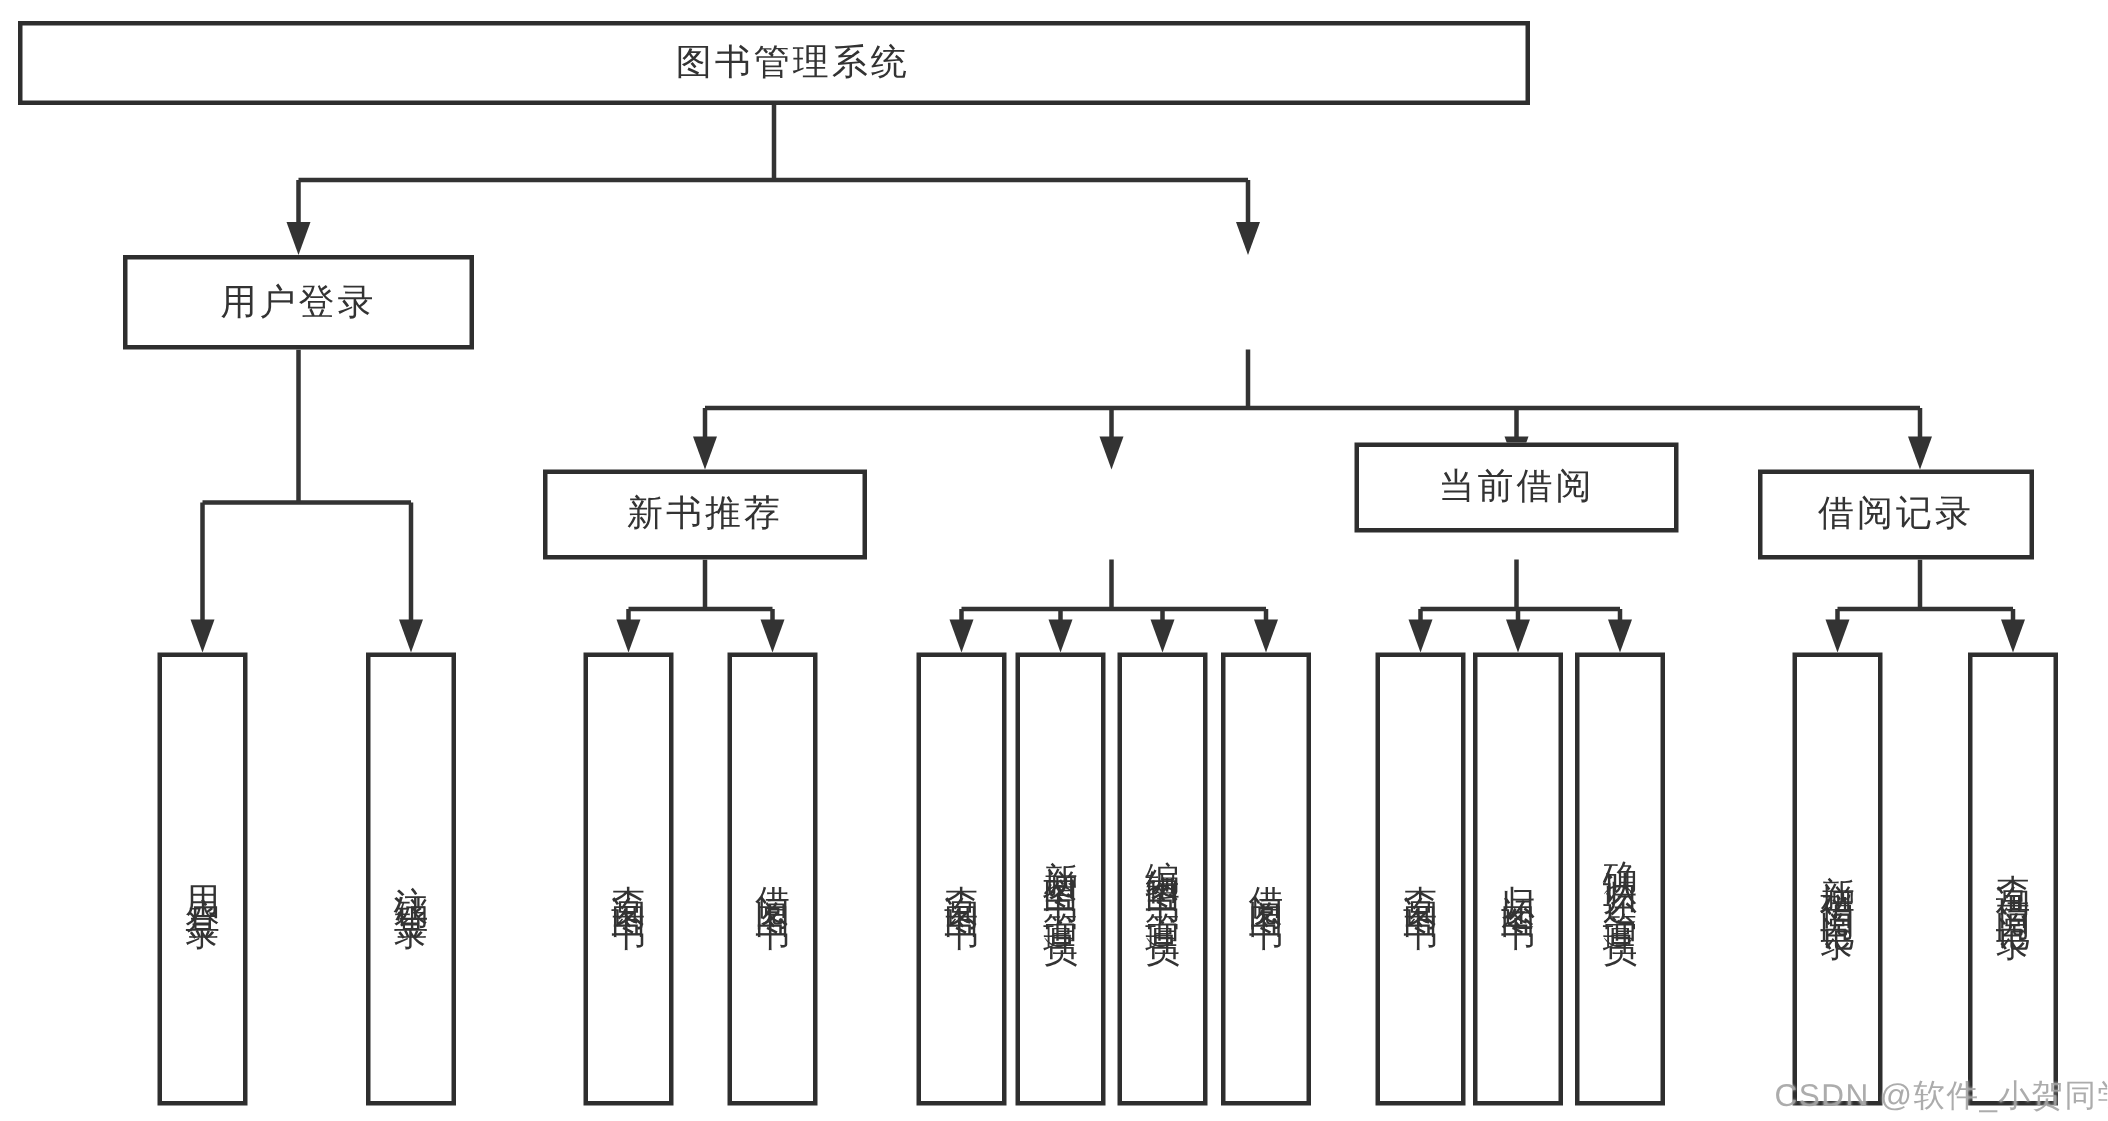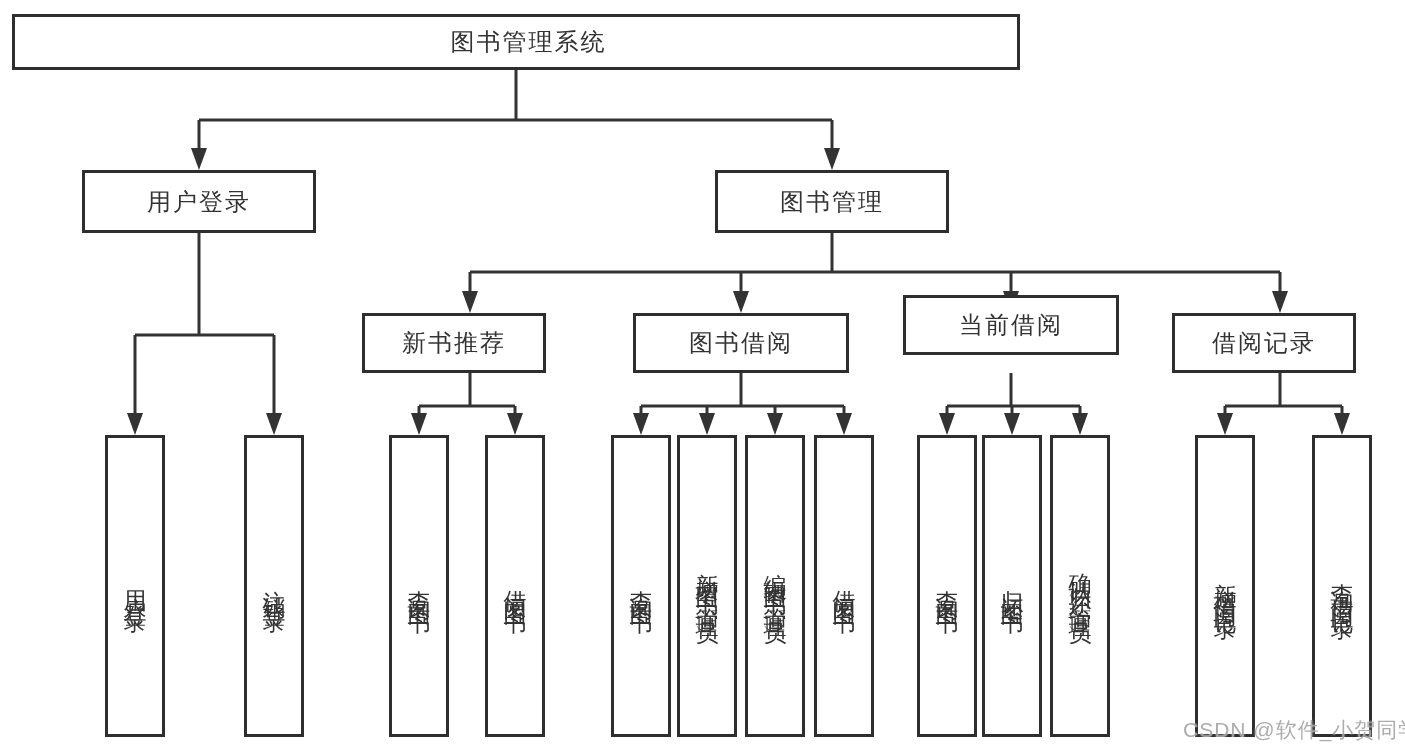--- a/index.html
+++ b/index.html
@@ -88,28 +88,22 @@
       <polygon points="1334,413 1350,413 1342,435"></polygon>
     </svg>
 
   <div id="watermark">CSDN @软件_小贺同学</div>
 <div class="node" style="left: 12px; top: 14px; width: 1008px; height: 56px; padding-left: 25px;">
       <span class="node-label">图书管理系统</span>
     </div>
     <div class="node" style="left: 82px; top: 170px; width: 234px; height: 63px;">
       <span class="node-label">用户登录</span>
     </div>
-    <div class="node" style="left: 715px; top: 170px; width: 234px; height: 63px;">
-      <span class="node-label">图书管理</span>
-    </div>
-    <div class="node" style="left: 362px; top: 313px; width: 184px; height: 60px;">
+    <div class="node" style="left: 362px; top: 313px; width: 216px; height: 60px;">
       <span class="node-label">新书推荐</span>
-    </div>
-    <div class="node" style="left: 633px; top: 313px; width: 216px; height: 60px;">
-      <span class="node-label">图书借阅</span>
     </div>
     <div class="node" style="left: 903px; top: 295px; width: 216px; height: 60px;">
       <span class="node-label">当前借阅</span>
     </div>
     <div class="node" style="left: 1172px; top: 313px; width: 184px; height: 60px;">
       <span class="node-label">借阅记录</span>
     </div>
     <div class="node vertical" style="left: 105px; top: 435px; width: 60px; height: 302px;">
       <span class="node-label">用户登录</span>
     </div>

